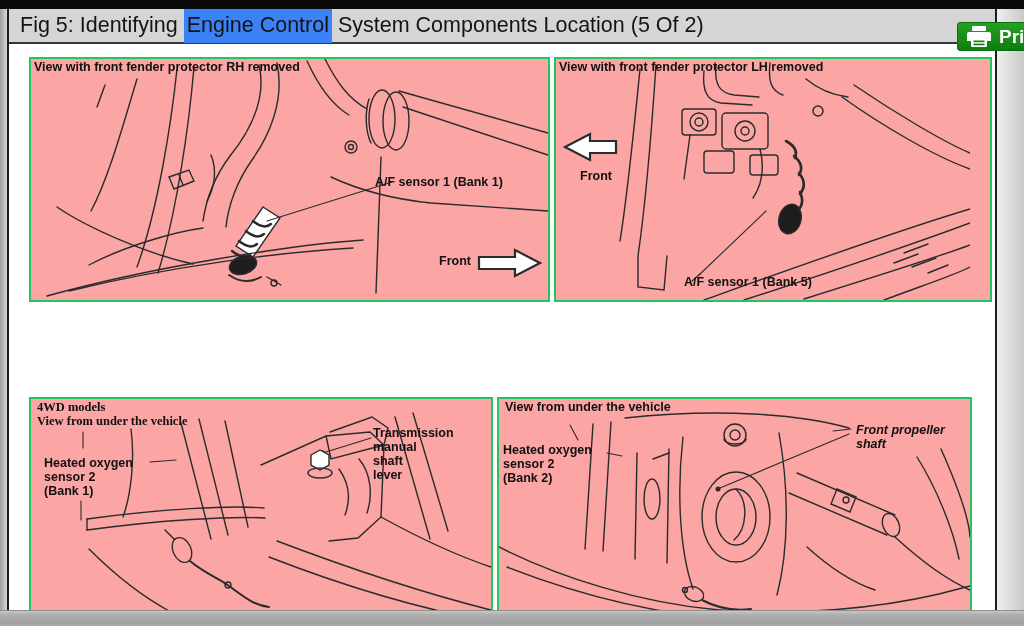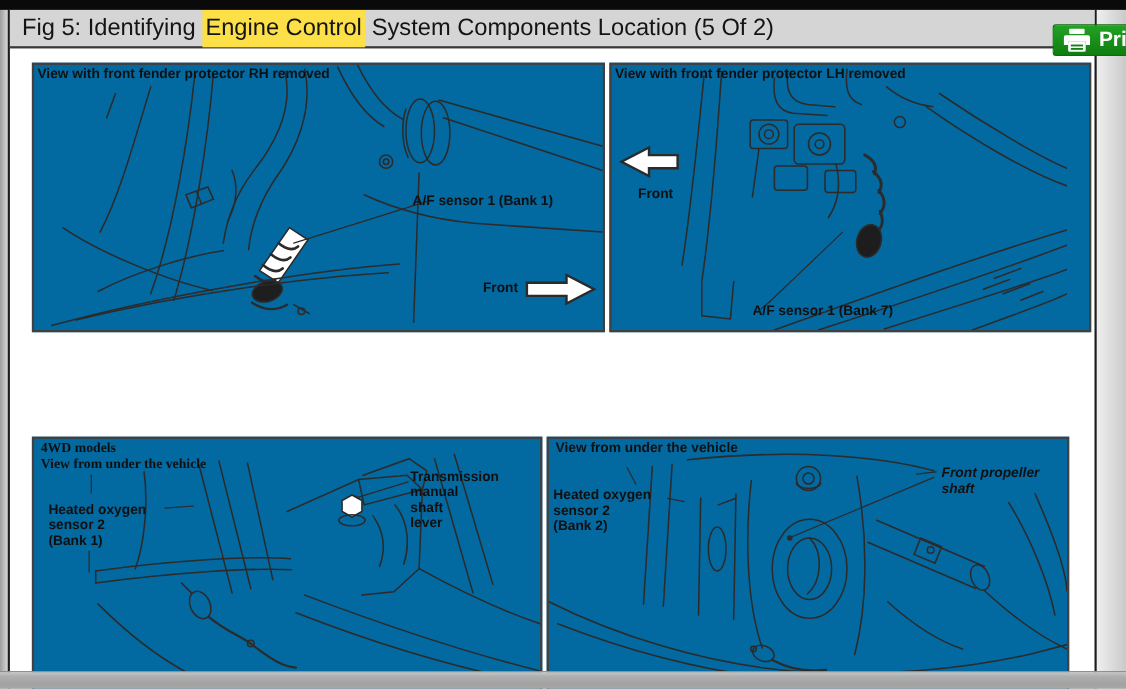--- a/index.html
+++ b/index.html
@@ -17,33 +17,33 @@
     background:linear-gradient(90deg,#efefef,#c9c9c9);z-index:5;}
   .bottom-bar{position:absolute;left:0;top:610px;width:1024px;height:16px;z-index:50;
     background:linear-gradient(180deg,#c7c7c7 0%,#aeaeae 25%,#a2a2a2 70%,#a9a9a9 100%);
     border-top:1px solid #8f8f8f;}
   
   .title-bar{
     position:absolute;left:9px;top:9px;width:986px;height:33px;background:#d5d5d5;
     border-bottom:2px solid #383838;z-index:10;display:flex;align-items:center;
   }
   .title-text{padding-left:11px;font-size:21.5px;color:#141414;white-space:nowrap;}
-  .title-text mark{background:#fde047;color:inherit;padding:6px 3px;}
+  .title-text mark{background:#3b82f6;color:inherit;padding:6px 3px;}
   
   .print-btn{
     position:absolute;left:957px;top:22px;height:29px;width:130px;z-index:70;
     display:flex;align-items:center;gap:8px;padding:0 0 0 9px;box-sizing:border-box;
     background:linear-gradient(180deg,#23a223,#0f7d0f);
     border:1px solid #0c6c0c;border-radius:3px;color:#ffffff;
     font-family:"Liberation Sans",sans-serif;font-size:19px;font-weight:bold;cursor:pointer;
   }
   .print-btn svg{flex:0 0 auto;}
   
   .panel{
-    position:absolute;background:#0369a1;border:2px solid #404040;z-index:8;overflow:hidden;
+    position:absolute;background:#fca5a5;border:2px solid #22c55e;z-index:8;overflow:hidden;
   }
   .panel .art{position:absolute;left:0;top:0;}
   #panel-1{left:29px;top:57px;width:517px;height:241px;}
   #panel-2{left:554px;top:57px;width:414px;height:241px;padding-left:20px;}
   #panel-3{left:29px;top:397px;width:460px;height:229px;}
   #panel-4{left:497px;top:397px;width:471px;height:229px;}
   .lbl{
     position:absolute;font-size:12.5px;font-weight:bold;color:#101010;
     line-height:14px;white-space:pre-line;z-index:3;
   }
@@ -161,21 +161,21 @@
         <path d="M356 208 l24 -9"></path>
           <path d="M372 214 l20 -8"></path>
         <path d="M143 216 L210 152" stroke-width="1.1"></path>
         <path d="M136 222 l8 -7" stroke-width="1.1"></path>
 
         <path d="M60 82 L34 82 L34 75 L9 88 L34 101 L34 94 L60 94 Z" fill="#ffffff" stroke-width="2.2"></path>
       </g>
     </svg>
     <div class="lbl caption">View with front fender protector LH removed</div>
     <div class="lbl" style="left:24px;top:110px;">Front</div>
-    <div class="lbl" style="left:128px;top:216px;">A/F sensor 1 (Bank 7)</div>
+    <div class="lbl" style="left:128px;top:216px;">A/F sensor 1 (Bank 5)</div>
   </div>
 
   <div class="panel" id="panel-3">
     <svg class="art" width="460" height="229" viewBox="0 0 460 229">
       <g fill="none" stroke="#2b2b2b" stroke-width="1.4" stroke-linecap="round">
         <path d="M52 33 L52 49" stroke-width="1.1"></path>
         <path d="M119 63 L145 61" stroke-width="1.1"></path>
         <path d="M50 102 L50 121" stroke-width="1.1"></path>
         <path d="M340 39 L295 53" stroke-width="1.1"></path>
           <circle cx="292" cy="54" r="2.5" fill="#2b2b2b" stroke="none"></circle>

